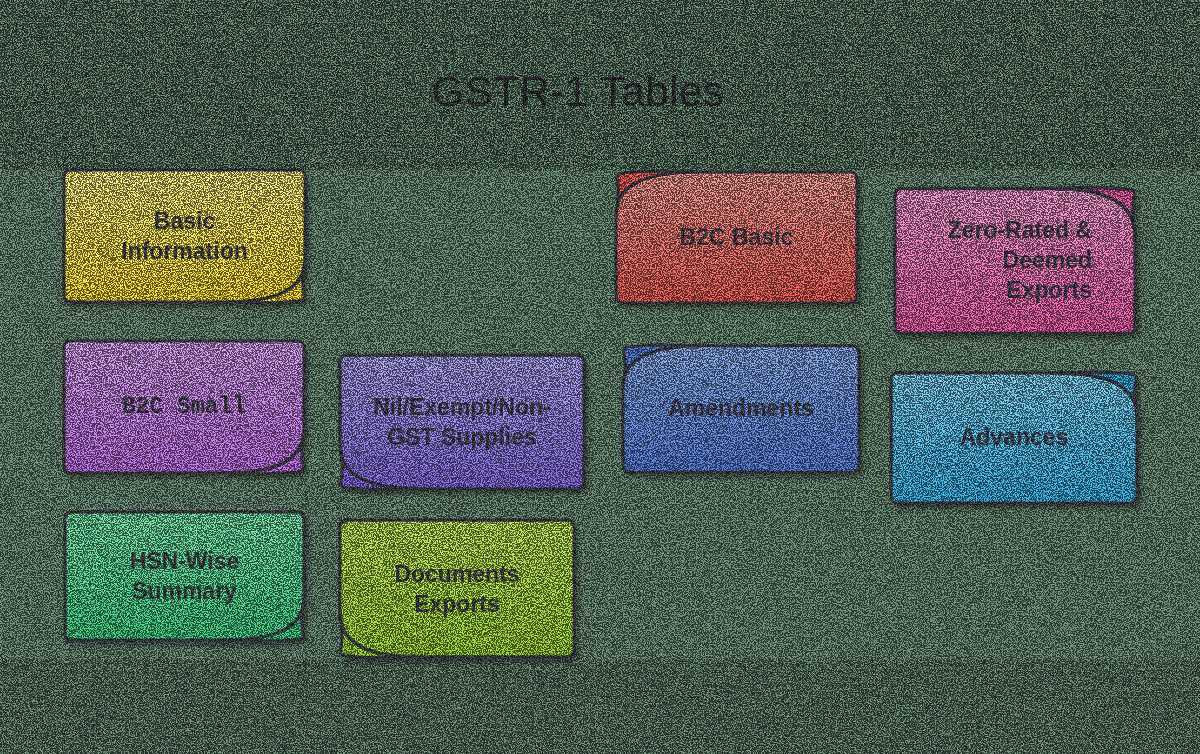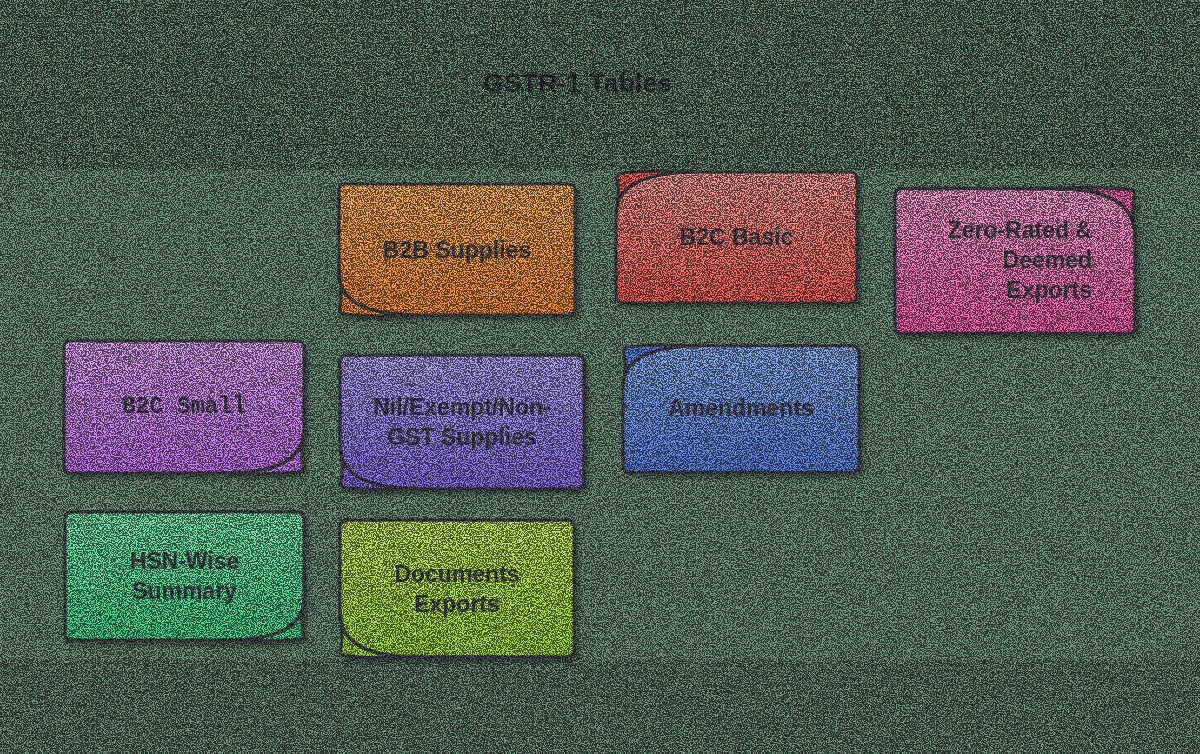--- a/index.html
+++ b/index.html
@@ -5,21 +5,21 @@
   html,body{margin:0;padding:0;}
   body{
     width:1200px;height:754px;overflow:hidden;
     background:#74977f;
     font-family:"Liberation Sans","DejaVu Sans",sans-serif;
   }
   #stage{position:relative;width:1200px;height:754px;}
 
   .page-title{
     position:absolute;left:0;top:68px;width:1156px;
-    text-align:center;font-size:26px;font-weight:bold;
+    text-align:center;font-size:42px;font-weight:normal;
     color:#3f3f49;letter-spacing:.5px;z-index:2;
   }
 
   .card{position:absolute;z-index:3;}
   .card svg{
     position:absolute;inset:0;width:100%;height:100%;
     filter:drop-shadow(3px 4px 2px rgba(30,35,32,.45));
   }
   .card .label{
     position:absolute;inset:0;display:flex;align-items:center;justify-content:center;
@@ -44,32 +44,32 @@
     z-index:9;pointer-events:none;
   }
 </style>
 </head>
 <body>
 
 <div id="stage">
 
   <div class="page-title">GSTR-1 Tables</div>
 
-  <article class="card c1">
+  <article class="card c0">
       <svg viewBox="0 0 248 140" preserveAspectRatio="none">
         <defs>
-          <linearGradient id="g1" x1="0" y1="0" x2="0" y2="1">
-            <stop offset="0" stop-color="#f9b266"></stop>
-            <stop offset="1" stop-color="#f5903c"></stop>
+          <linearGradient id="g0" x1="0" y1="0" x2="0" y2="1">
+            <stop offset="0" stop-color="#fcf48c"></stop>
+            <stop offset="1" stop-color="#fde03f"></stop>
           </linearGradient>
         </defs>
-        <path d="M238,3 H10 Q3,3 3,10 V92 Q3,135 82,135 H238 Q245,135 245,128 V10 Q245,3 238,3 Z" fill="url(#g1)" stroke="#4a4a55" stroke-width="3.2" stroke-linejoin="round"></path>
-        <path d="M82,135 Q3,135 3,92 Q7,112 4,128 Q2,133 9,134 Q38,137 82,135 Z" fill="#f5903c" stroke="#4a4a55" stroke-width="3.2" stroke-linejoin="round"></path>
+        <path d="M10,3 H238 Q245,3 245,10 V92 Q245,135 166,135 H10 Q3,135 3,128 V10 Q3,3 10,3 Z" fill="url(#g0)" stroke="#4a4a55" stroke-width="3.2" stroke-linejoin="round"></path>
+        <path d="M166,135 Q245,135 245,92 Q241,112 244,128 Q246,133 239,134 Q210,137 166,135 Z" fill="#fde03f" stroke="#4a4a55" stroke-width="3.2" stroke-linejoin="round"></path>
       </svg>
-    <div class="label">B2B Supplies</div>
+    <div class="label">Basic Information</div>
   </article>
   <article class="card c2">
       <svg viewBox="0 0 248 140" preserveAspectRatio="none">
         <defs>
           <linearGradient id="g2" x1="0" y1="0" x2="0" y2="1">
             <stop offset="0" stop-color="#fba39d"></stop>
             <stop offset="1" stop-color="#f9655e"></stop>
           </linearGradient>
         </defs>
         <path d="M84,4 Q3,4 3,47 V129 Q3,136 10,136 H238 Q245,136 245,129 V11 Q245,4 238,4 Z" fill="url(#g2)" stroke="#4a4a55" stroke-width="3.2" stroke-linejoin="round"></path>
@@ -122,20 +122,33 @@
           <linearGradient id="g5" x1="0" y1="0" x2="0" y2="1">
             <stop offset="0" stop-color="#b4abf8"></stop>
             <stop offset="1" stop-color="#8d74ef"></stop>
           </linearGradient>
         </defs>
         <path d="M238,3 H10 Q3,3 3,10 V92 Q3,135 82,135 H238 Q245,135 245,128 V10 Q245,3 238,3 Z" fill="url(#g5)" stroke="#4a4a55" stroke-width="3.2" stroke-linejoin="round"></path>
         <path d="M82,135 Q3,135 3,92 Q7,112 4,128 Q2,133 9,134 Q38,137 82,135 Z" fill="#8d74ef" stroke="#4a4a55" stroke-width="3.2" stroke-linejoin="round"></path>
       </svg>
     <div class="label">Nil/Exempt/Non-GST Supplies</div>
   </article>
+  <article class="card c7">
+      <svg viewBox="0 0 248 140" preserveAspectRatio="none">
+        <defs>
+          <linearGradient id="g7" x1="0" y1="0" x2="0" y2="1">
+            <stop offset="0" stop-color="#86d8f8"></stop>
+            <stop offset="1" stop-color="#3fbaf0"></stop>
+          </linearGradient>
+        </defs>
+        <path d="M164,4 Q245,4 245,47 V129 Q245,136 238,136 H10 Q3,136 3,129 V11 Q3,4 10,4 Z" fill="url(#g7)" stroke="#4a4a55" stroke-width="3.2" stroke-linejoin="round"></path>
+        <path d="M164,4 Q245,4 245,47 Q241,26 244,11 Q246,6 239,5 Q208,2 164,4 Z" fill="#3fbaf0" stroke="#4a4a55" stroke-width="3.2" stroke-linejoin="round"></path>
+      </svg>
+    <div class="label">Advances</div>
+  </article>
   <article class="card c8">
       <svg viewBox="0 0 248 140" preserveAspectRatio="none">
         <defs>
           <linearGradient id="g8" x1="0" y1="0" x2="0" y2="1">
             <stop offset="0" stop-color="#80eab0"></stop>
             <stop offset="1" stop-color="#47d78b"></stop>
           </linearGradient>
         </defs>
         <path d="M10,3 H238 Q245,3 245,10 V92 Q245,135 166,135 H10 Q3,135 3,128 V10 Q3,3 10,3 Z" fill="url(#g8)" stroke="#4a4a55" stroke-width="3.2" stroke-linejoin="round"></path>
         <path d="M166,135 Q245,135 245,92 Q241,112 244,128 Q246,133 239,134 Q210,137 166,135 Z" fill="#47d78b" stroke="#4a4a55" stroke-width="3.2" stroke-linejoin="round"></path>

